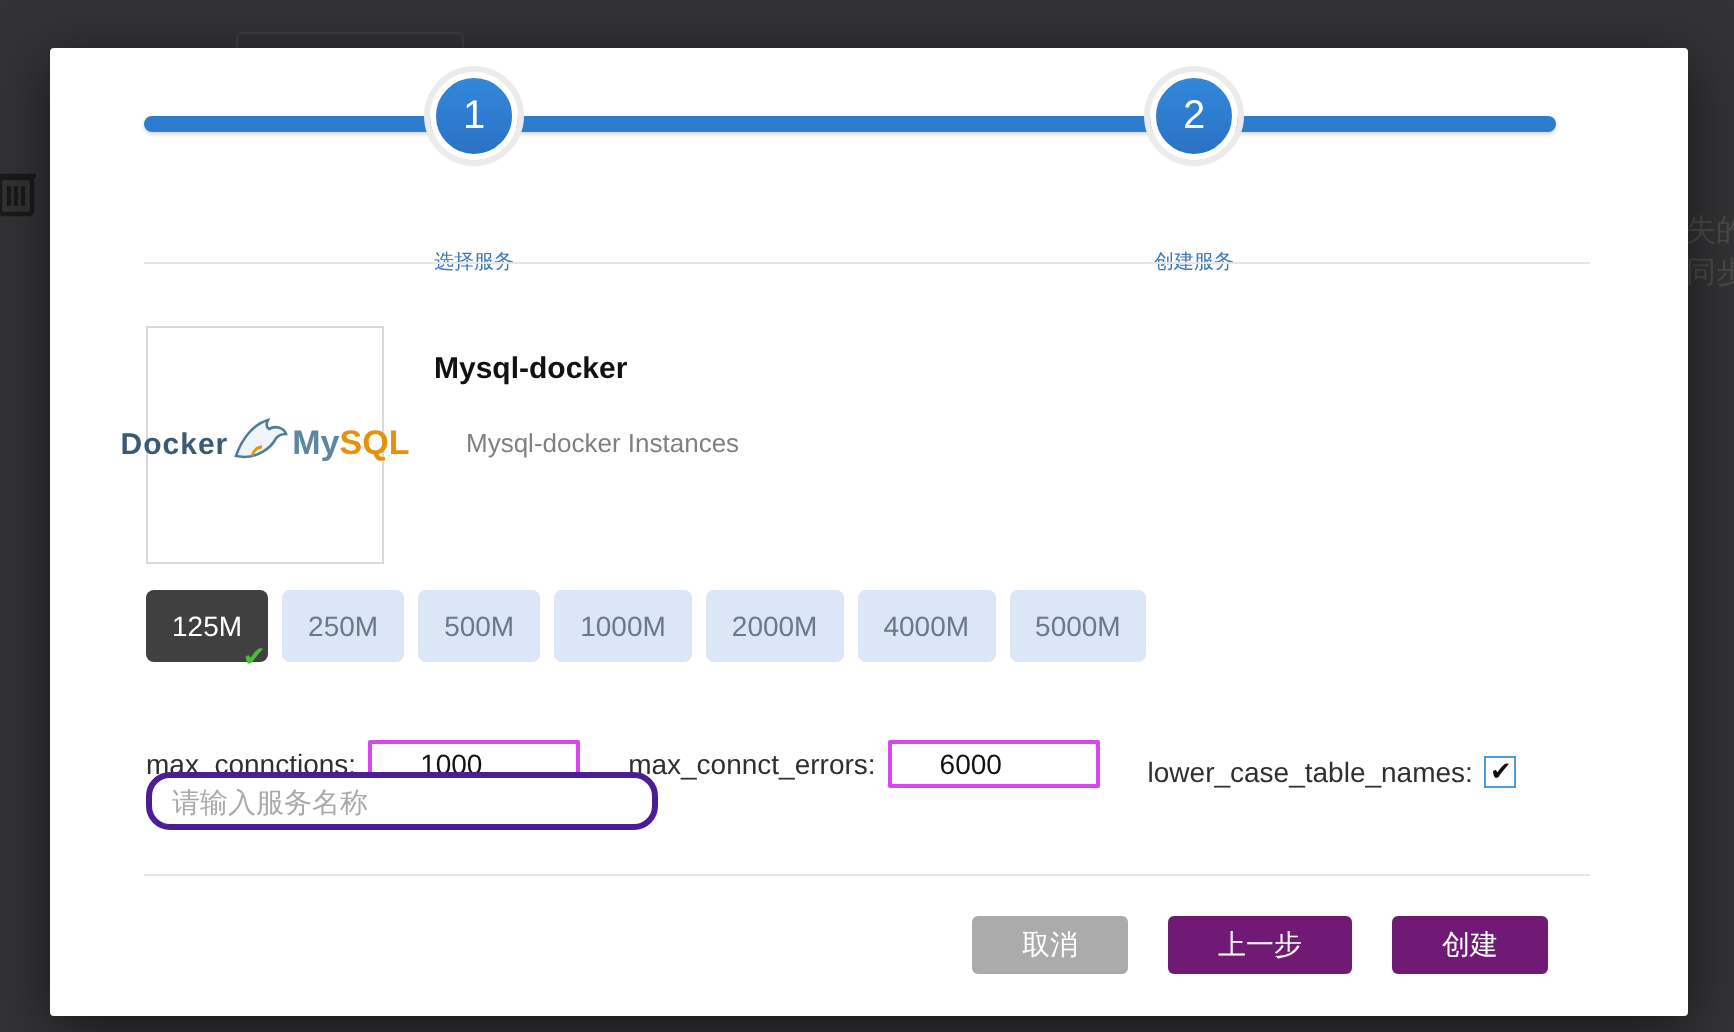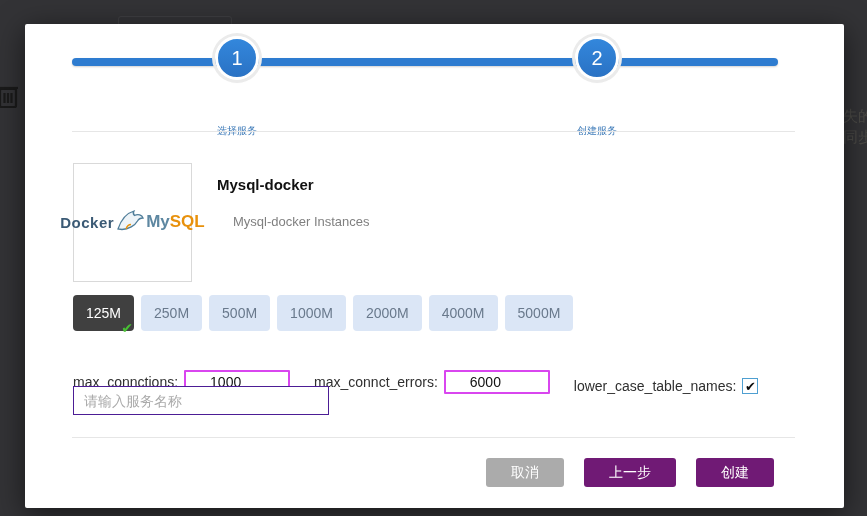--- a/index.html
+++ b/index.html
@@ -90,21 +90,21 @@
   }
   .checkbox {
     width:16px; height:16px; border:1px solid #4e9fd1; background:#fff;
     display:inline-flex; align-items:center; justify-content:center;
     font-size:13px; font-weight:bold; color:#0a0a0a; cursor:pointer;
   }
 
   
   .name-input {
     position:absolute; left:48px; top:362px; width:256px; height:29px;
-    border:1px solid #4c1d95; border-radius:0; padding:0 10px;
+    border:3px solid #4c1d95; border-radius:12px; padding:0 10px;
     font-size:14px; font-family:inherit; color:#333; outline:none;
   }
   .name-input::placeholder { color:#aaa; }
 
   
   .footer {
     position:absolute; top:434px; right:70px;
     display:flex; gap:20px;
   }
   .btn {

